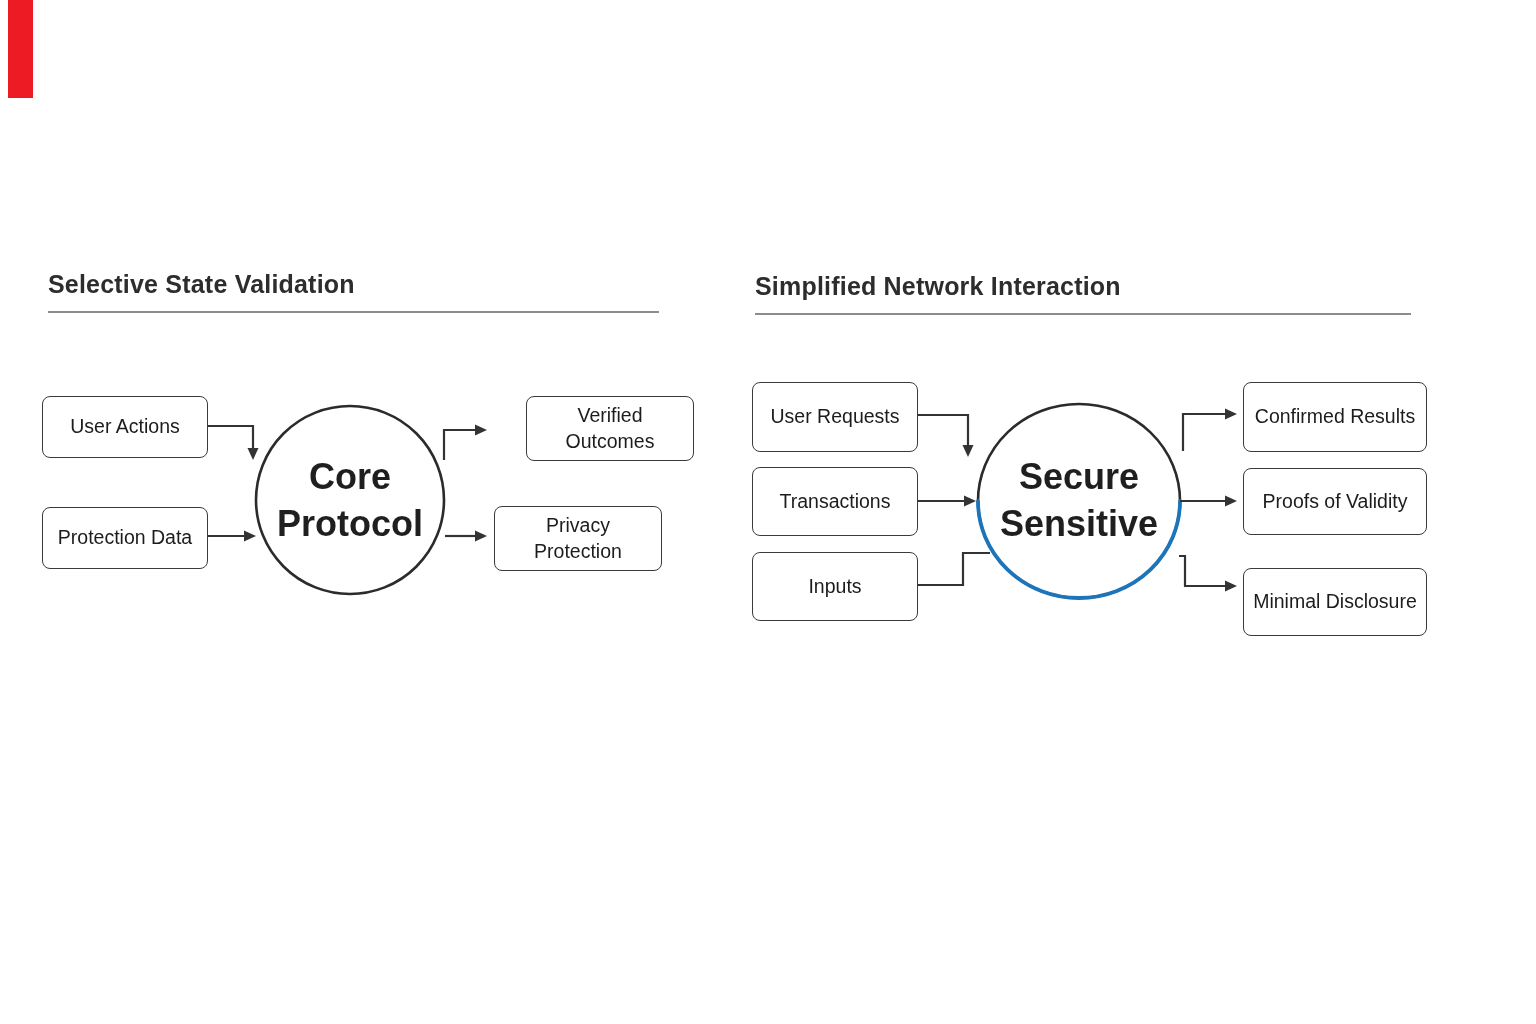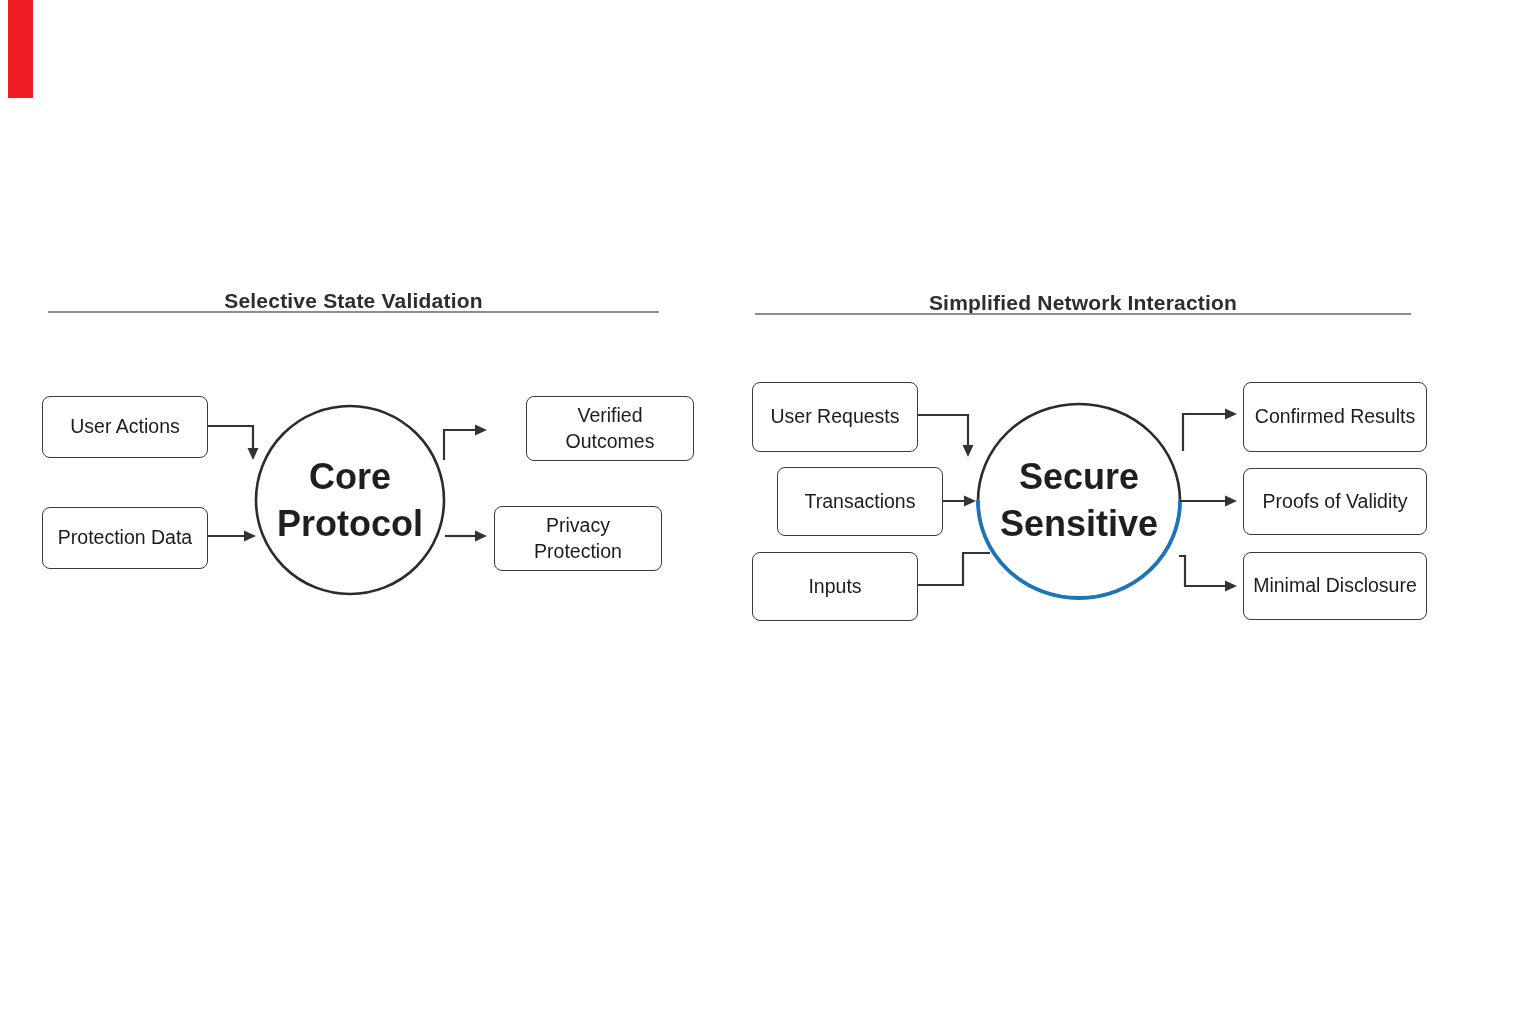--- a/index.html
+++ b/index.html
@@ -7,23 +7,22 @@
     position:relative;width:1536px;height:1024px;background:#ffffff;overflow:hidden;
     font-family:"Liberation Sans",sans-serif;
   }
   .red-bar{position:absolute;left:8px;top:0;width:25px;height:98px;background:#ed1c24;}
   .layer{position:absolute;left:0;top:0;}
   .circ{fill:#ffffff;stroke:#2b2b2b;stroke-width:2.6;}
   .blue-arc{fill:none;stroke:#1c74b9;stroke-width:3.8;stroke-linecap:round;}
   .ln{fill:none;stroke:#333333;stroke-width:2.2;}
   .ah{fill:#333333;stroke:none;}
   .dg-title{
-    position:absolute;text-align:center;font-size:21px;font-weight:600;color:#2d2d2d;
+    position:absolute;font-size:25px;font-weight:600;color:#2d2d2d;
     letter-spacing:.2px;
-    margin-top:19px;
   }
   .rule{position:absolute;height:1.5px;background:#8c8c8c;}
   .node{
     position:absolute;background:#ffffff;border:1.7px solid #3b3b3b;border-radius:8px;
     display:flex;align-items:center;justify-content:center;text-align:center;
     font-size:19.5px;line-height:1.32;color:#1c1c1c;white-space:pre-line;
   }
   .circ-label{
     position:absolute;display:flex;align-items:center;justify-content:center;text-align:center;
     font-size:36px;font-weight:600;line-height:1.3;color:#1f1f1f;white-space:pre-line;
@@ -76,23 +75,23 @@
 
   <div class="node" style="left:494px;top:396px;width:166px;height:63px;margin-left:32px;">Verified
 Outcomes</div>
   <div class="node" style="left:494px;top:506px;width:166px;height:63px;">Privacy
 Protection</div>
 
   <div class="dg-title" style="left:755px;top:272px;width:656px;">Simplified Network Interaction</div>
   <div class="rule" style="left:755px;top:313px;width:656px;"></div>
 
   <div class="node" style="left:752px;top:382px;width:164px;height:68px;">User Requests</div>
-  <div class="node" style="left:752px;top:467px;width:164px;height:67px;margin-left:25px;">Transactions</div>
+  <div class="node" style="left:752px;top:467px;width:164px;height:67px;">Transactions</div>
   <div class="node" style="left:752px;top:552px;width:164px;height:67px;">Inputs</div>
 
   <div class="circ-label" style="left:979px;top:430px;width:200px;height:142px;">Secure
 Sensitive</div>
 
   <div class="node" style="left:1243px;top:468px;width:182px;height:65px;">Proofs of Validity</div>
   <div class="node" style="left:1243px;top:382px;width:182px;height:68px;">Confirmed Results</div>
-  <div class="node" style="left:1243px;top:552px;width:182px;height:66px;text-align:center;">Minimal Disclosure</div>
+  <div class="node" style="left:1243px;top:568px;width:182px;height:66px;text-align:center;">Minimal Disclosure</div>
 
 </div>
 
 </body></html>

